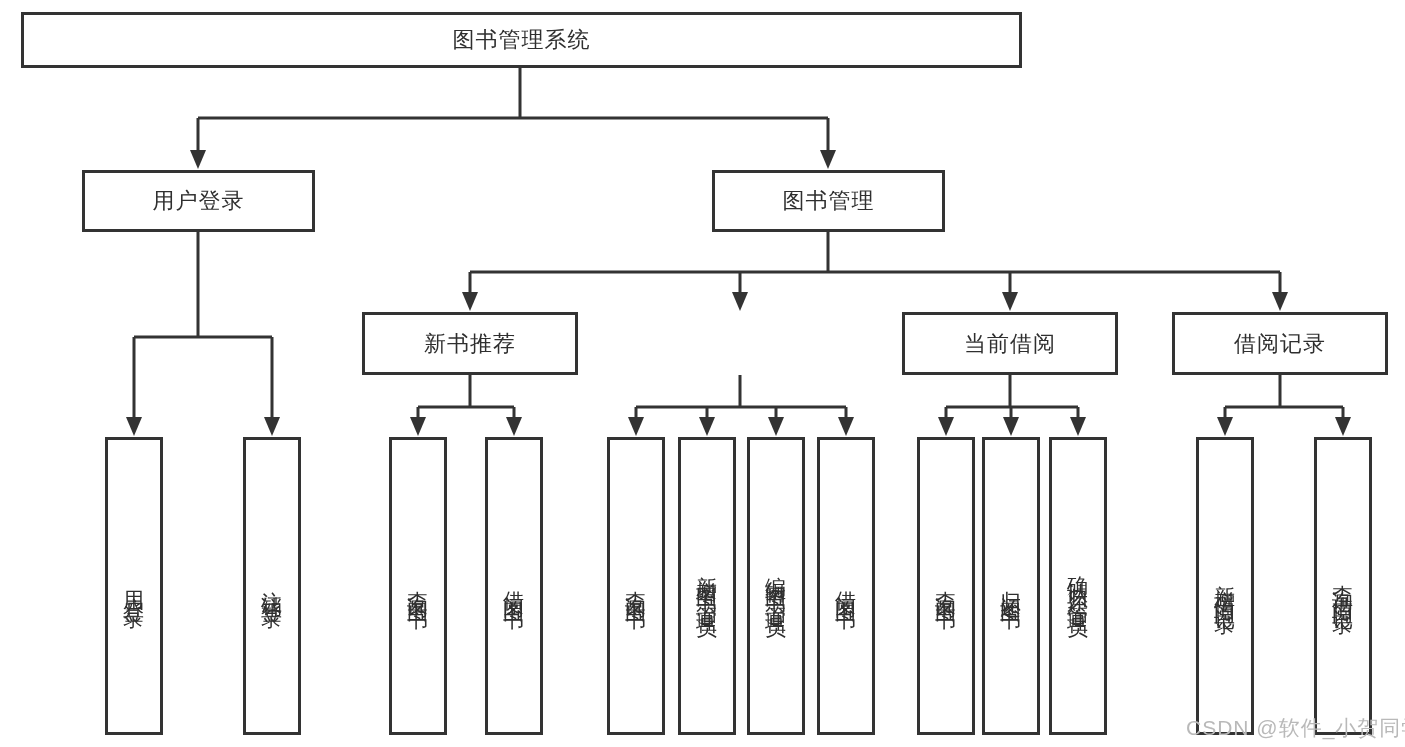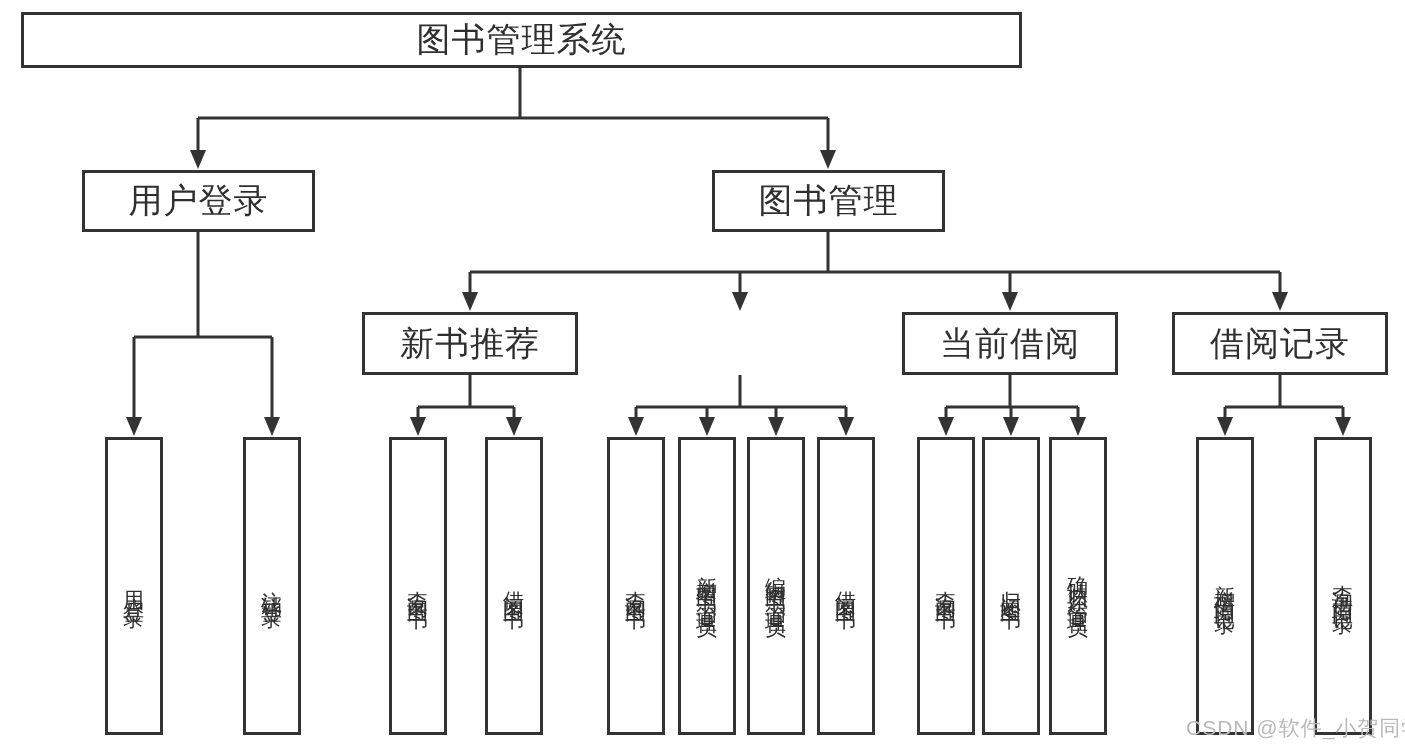--- a/index.html
+++ b/index.html
@@ -8,21 +8,21 @@
     font-family:"Liberation Sans","DejaVu Sans",sans-serif;
     color:#2f2f2f;
   }
   .canvas{position:absolute;inset:0;width:1405px;height:747px;}
   svg.connectors{position:absolute;left:0;top:0;z-index:1;}
   .node{
     position:absolute;box-sizing:border-box;background:#ffffff;
     border:3px solid #333333;display:flex;align-items:center;justify-content:center;
     z-index:2;
   }
-  .hbox{font-size:34px;letter-spacing:1px;}
+  .hbox{font-size:22px;letter-spacing:1px;}
   .vbox{
     writing-mode:vertical-rl;text-orientation:mixed;
     font-size:21px;letter-spacing:6px;line-height:1;
     width:58px;top:437px;height:298px;
   }
   
   .root  {left:21px;  top:12px;  width:1001px;height:56px;}
   .lvl2-a{left:82px;  top:170px; width:233px; height:62px;}
   .lvl2-b{left:712px; top:170px; width:233px; height:62px;}
   .lvl3  {top:312px;width:216px;height:63px;}

